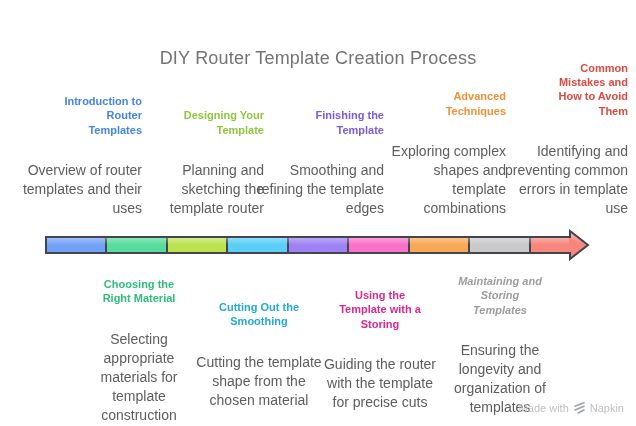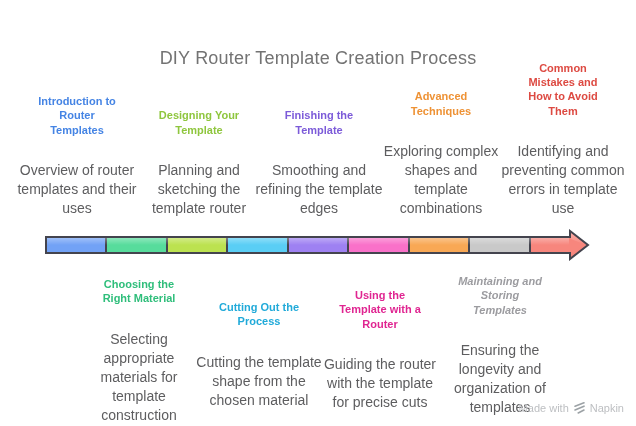--- a/index.html
+++ b/index.html
@@ -6,21 +6,21 @@
   .canvas {
     position:relative; width:636px; height:426px; background:#ffffff;
     font-family:"Liberation Sans", sans-serif; overflow:hidden;
   }
   .main-title {
     position:absolute; top:48px; left:0; width:636px;
     text-align:center; font-size:18px; font-weight:400; color:#737373;
     margin:0; letter-spacing:.2px;
   }
   .step { position:absolute; width:130px; text-align:center; }
-  .step.top { bottom:208px; }
+  .step.top { bottom:208px;text-align:right; }
   .step-title {
     font-size:11px; font-weight:bold; line-height:1.3;
     white-space:pre-line; margin-bottom:7px;
   }
   .step-desc {
     font-size:14px; font-weight:400; line-height:1.36;
     white-space:pre-line; color:#5D5D5F;margin-top:24px;
   }
   .arrow-wrap { position:absolute; left:44px; top:229px; width:548px; height:32px; }
   .watermark {
@@ -106,29 +106,29 @@
     <div class="step-title" style="color: rgb(47, 190, 123);">Choosing the
 Right Material</div>
     <div class="step-desc">Selecting
 appropriate
 materials for
 template
 construction</div>
   </div>
   <div class="step" style="left:194px; top:300px">
     <div class="step-title" style="color: rgb(33, 170, 217);">Cutting Out the
-Process</div>
+Smoothing</div>
     <div class="step-desc">Cutting the template
 shape from the
 chosen material</div>
   </div>
   <div class="step" style="left:315px; top:288px">
     <div class="step-title" style="color: rgb(224, 37, 145);">Using the
 Template with a
-Router</div>
+Storing</div>
     <div class="step-desc">Guiding the router
 with the template
 for precise cuts</div>
   </div>
   <div class="step" style="left:435px; top:274px">
     <div class="step-title" style="color: rgb(156, 156, 160); font-style: italic;">Maintaining and
 Storing
 Templates</div>
     <div class="step-desc">Ensuring the
 longevity and

